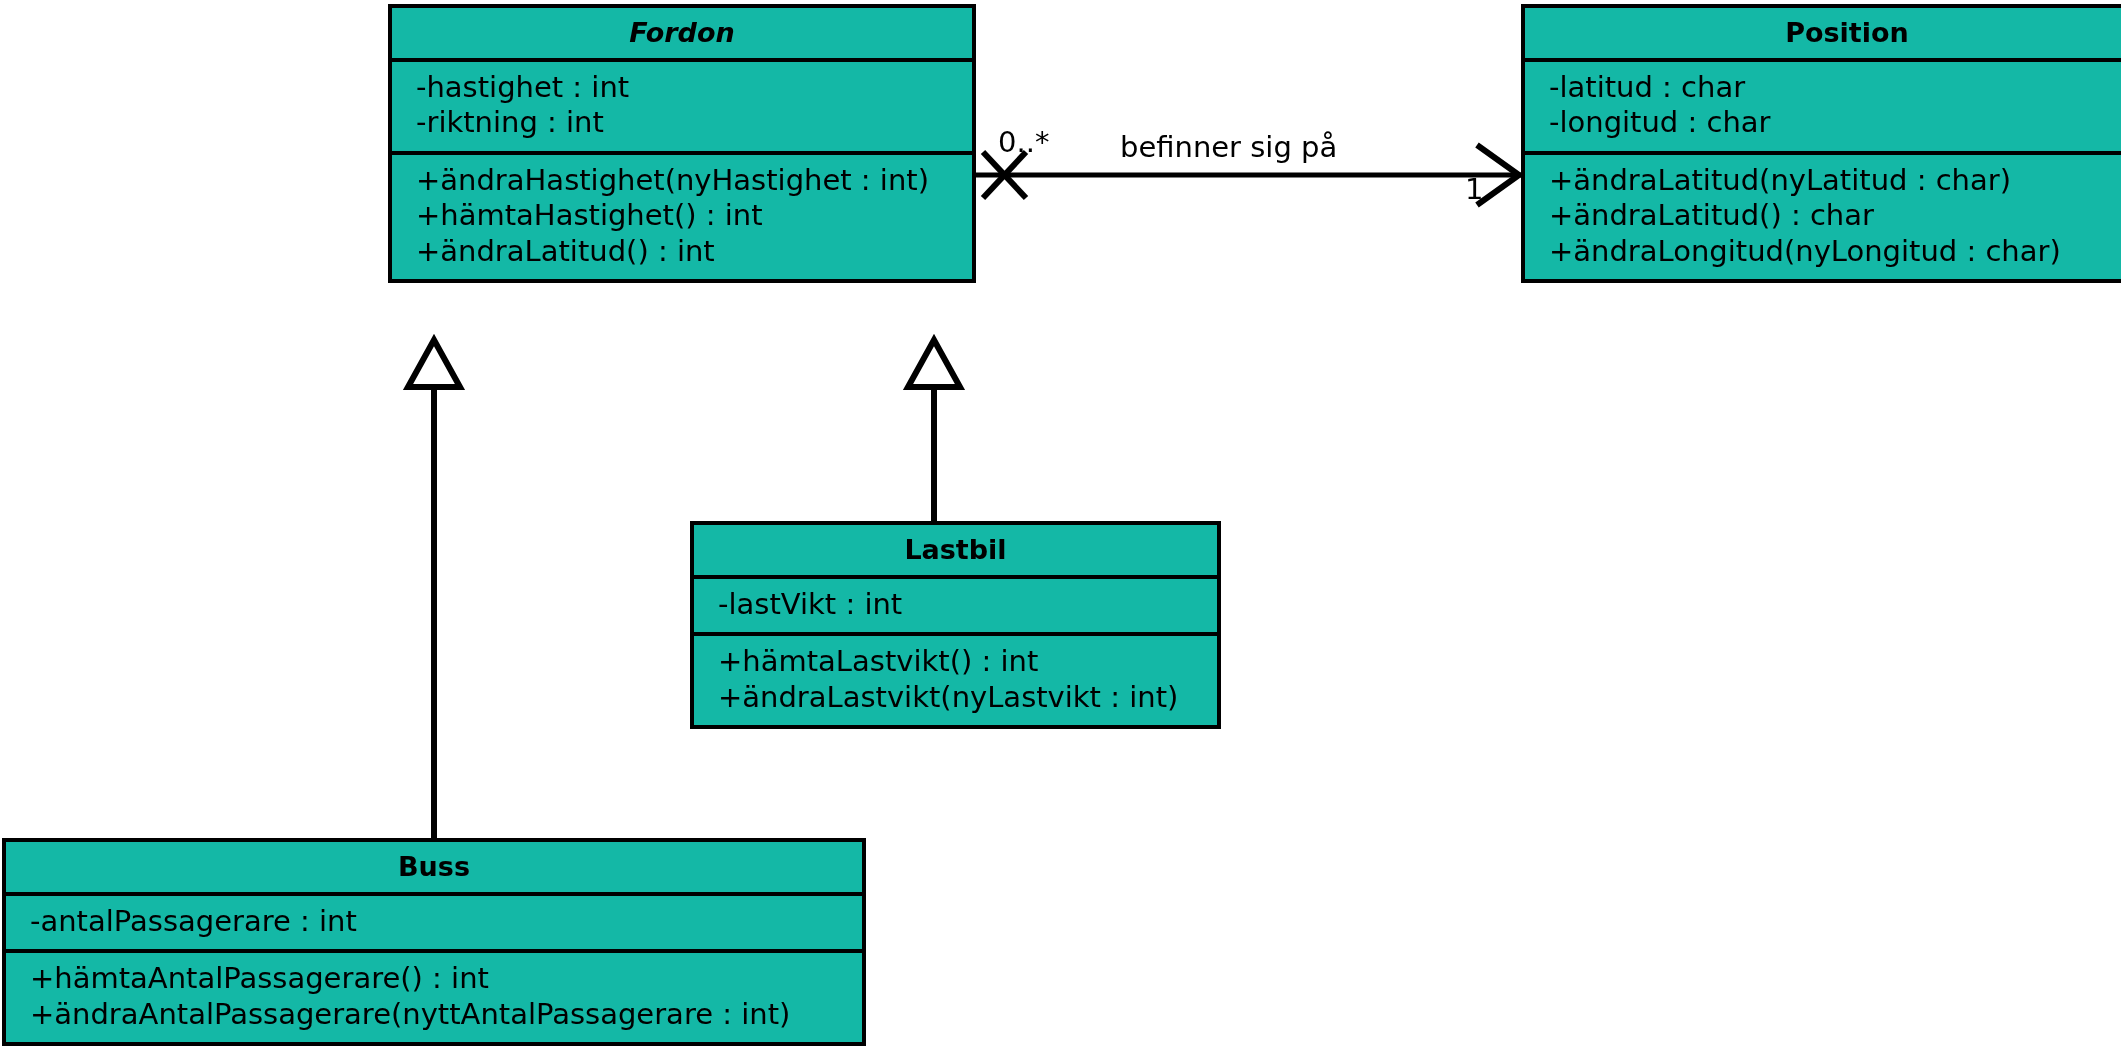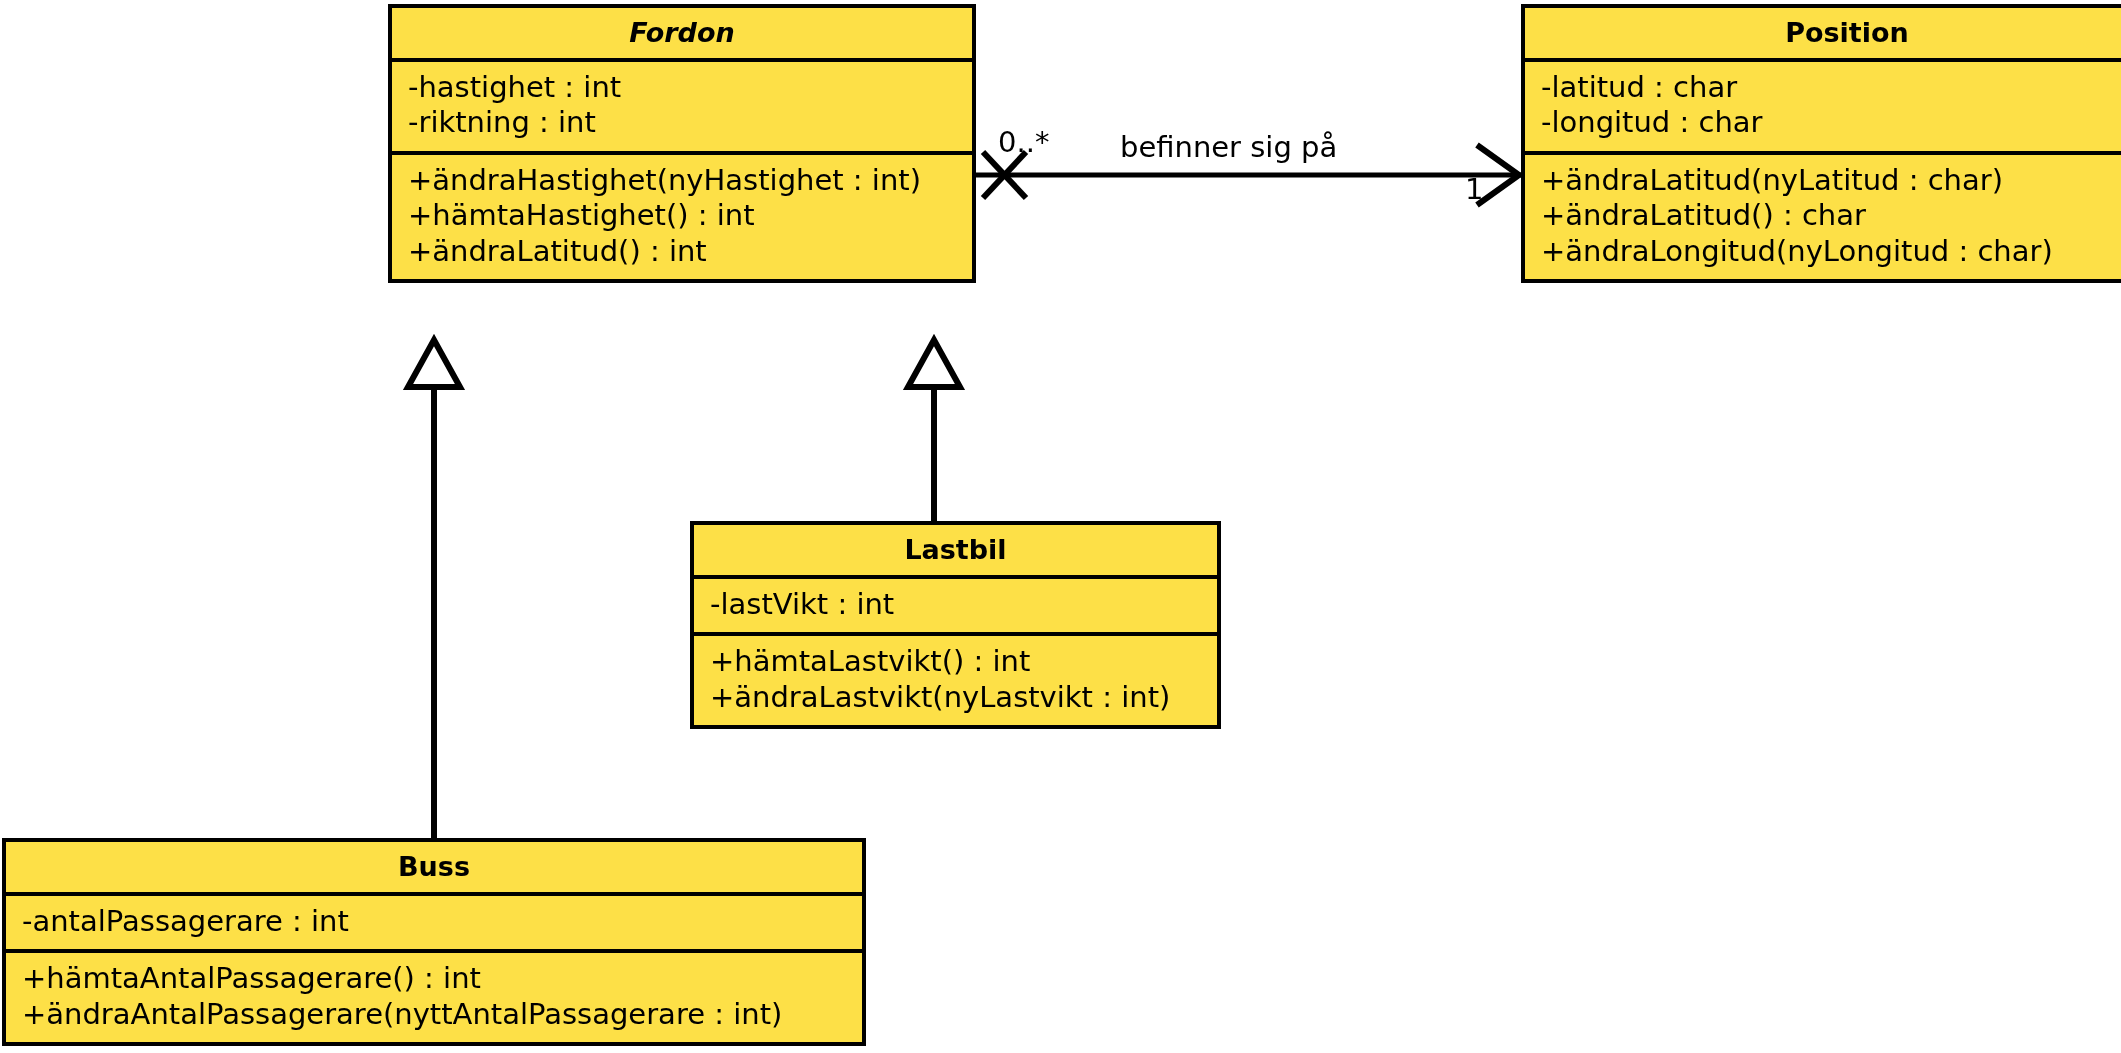--- a/index.html
+++ b/index.html
@@ -17,42 +17,42 @@
   #canvas {
     position: absolute;
     left: 0; top: 0;
     width: 2121px;
     height: 1053px;
   }
   
   .uml-class {
     position: absolute;
     box-sizing: border-box;
-    background: #fde047;
+    background: #14b8a6;
     border: 4px solid #000000;
     z-index: 5;
   }
   .uml-name {
     text-align: center;
     font-weight: bold;
     font-size: 27px;
     line-height: 1;
     padding: 11px 10px 12px 10px;
     color: #000000;
     white-space: nowrap;
   }
   .uml-name.abstract {
     font-style: italic;
   }
   .uml-divider {
     height: 0;
     border-top: 4px solid #000000;
   }
   .uml-compartment {
-    padding: 8px 0 10px 8px;
+    padding: 8px 0 10px 16px;
   }
   .uml-line {
     font-size: 29px;
     line-height: 1.22;
     color: #000000;
     white-space: nowrap;
     padding: 0 8px 0 8px;
   }
 
   

